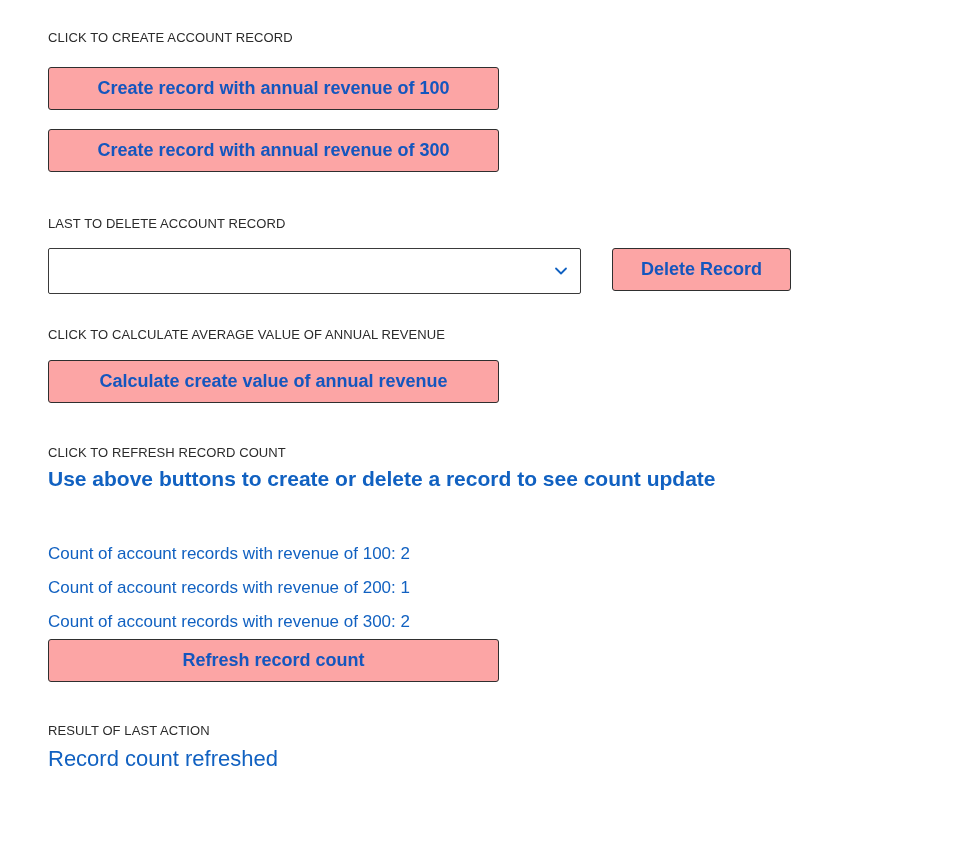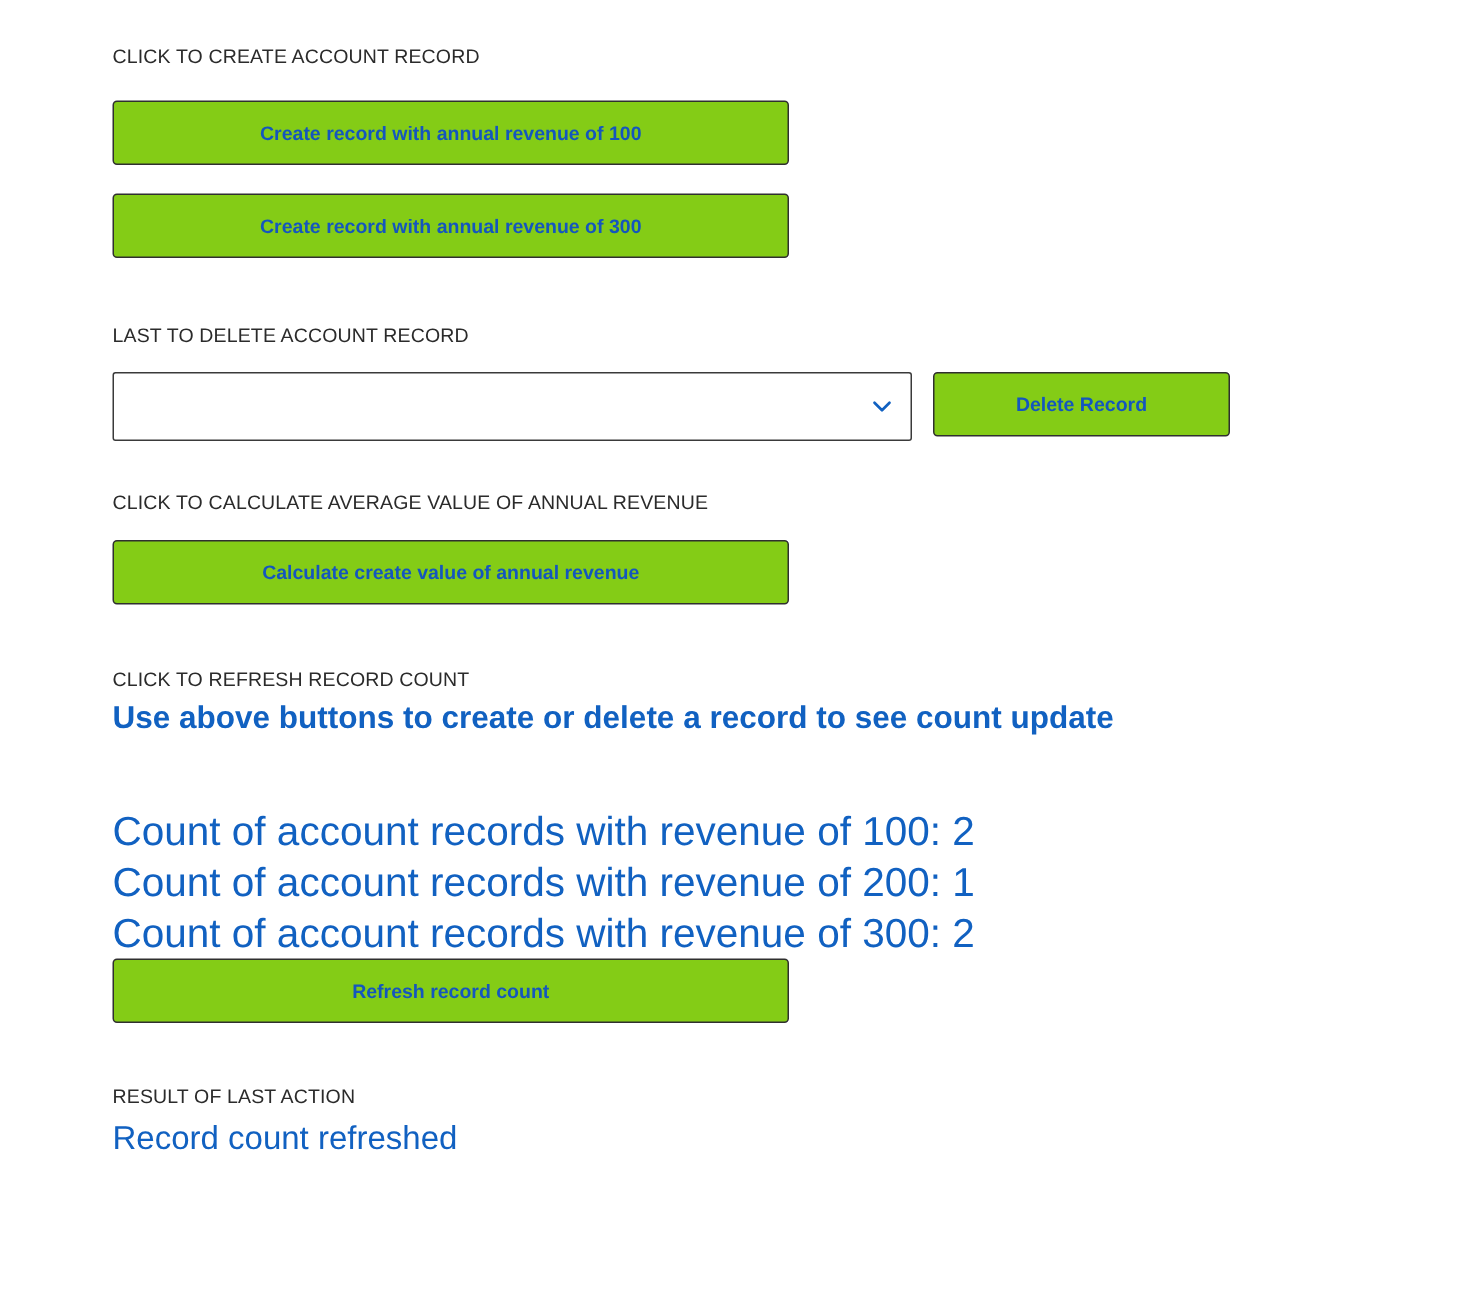--- a/index.html
+++ b/index.html
@@ -11,44 +11,44 @@
   }
   *{box-sizing:border-box;}
   html,body{margin:0;padding:0;}
   body{
     width:976px;height:868px;
     background:var(--bg);
     font-family:"Liberation Sans", sans-serif;
     overflow:hidden;
   }
   .page{
-    padding:30px 0 0 75px;
+    padding:30px 0 0 48px;
     width:976px;height:868px;
   }
   .section-heading{
     font-size:13px;
     line-height:15px;
     color:var(--heading);
     letter-spacing:0.1px;
     font-weight:400;
   }
   .h-create{margin:0 0 22px 0;}
   .h-delete{margin:44px 0 17px 0;}
   .h-average{margin:33px 0 18px 0;}
   .h-refresh{margin:42px 0 0 0;}
   .h-result{margin:41px 0 0 0;}
 
   .btn{
     display:flex;align-items:center;justify-content:center;
-    background:#84cc16;
+    background:#fca5a5;
     border:1px solid var(--border);
     border-radius:3px;
     color:var(--accent);
     font-family:"Liberation Sans", sans-serif;
-    font-size:13px;
+    font-size:18px;
     font-weight:700;
     cursor:pointer;
     height:43px;
   }
   .btn-wide{width:451px;}
   .btn-stack .btn{margin-bottom:19px;}
   .btn-stack .btn:last-child{margin-bottom:6px;}
 
   .delete-row{
     display:flex;align-items:flex-start;
@@ -62,37 +62,37 @@
     cursor:pointer;
   }
   .record-select .chevron{
     position:absolute;
     right:11px;top:50%;
     transform:translateY(-50%);
     width:16px;height:16px;
     display:block;
   }
   .delete-btn{
-    width:198px;
-    margin-left:14px;
+    width:179px;
+    margin-left:31px;
     height:43px;
   }
 
   .hint-text{
     margin:5px 0 0 0;
     font-size:21px;
     line-height:28px;
     color:var(--info);
     font-weight:700;
   }
   .counts{
     margin-top:44px;
   }
   .count-line{
-    font-size:27px;
+    font-size:17px;
     line-height:34px;
     color:var(--info);
     font-weight:400;
   }
   .refresh-btn{
     margin-top:0;
   }
   .result-text{
     margin:6px 0 0 0;
     font-size:22px;

